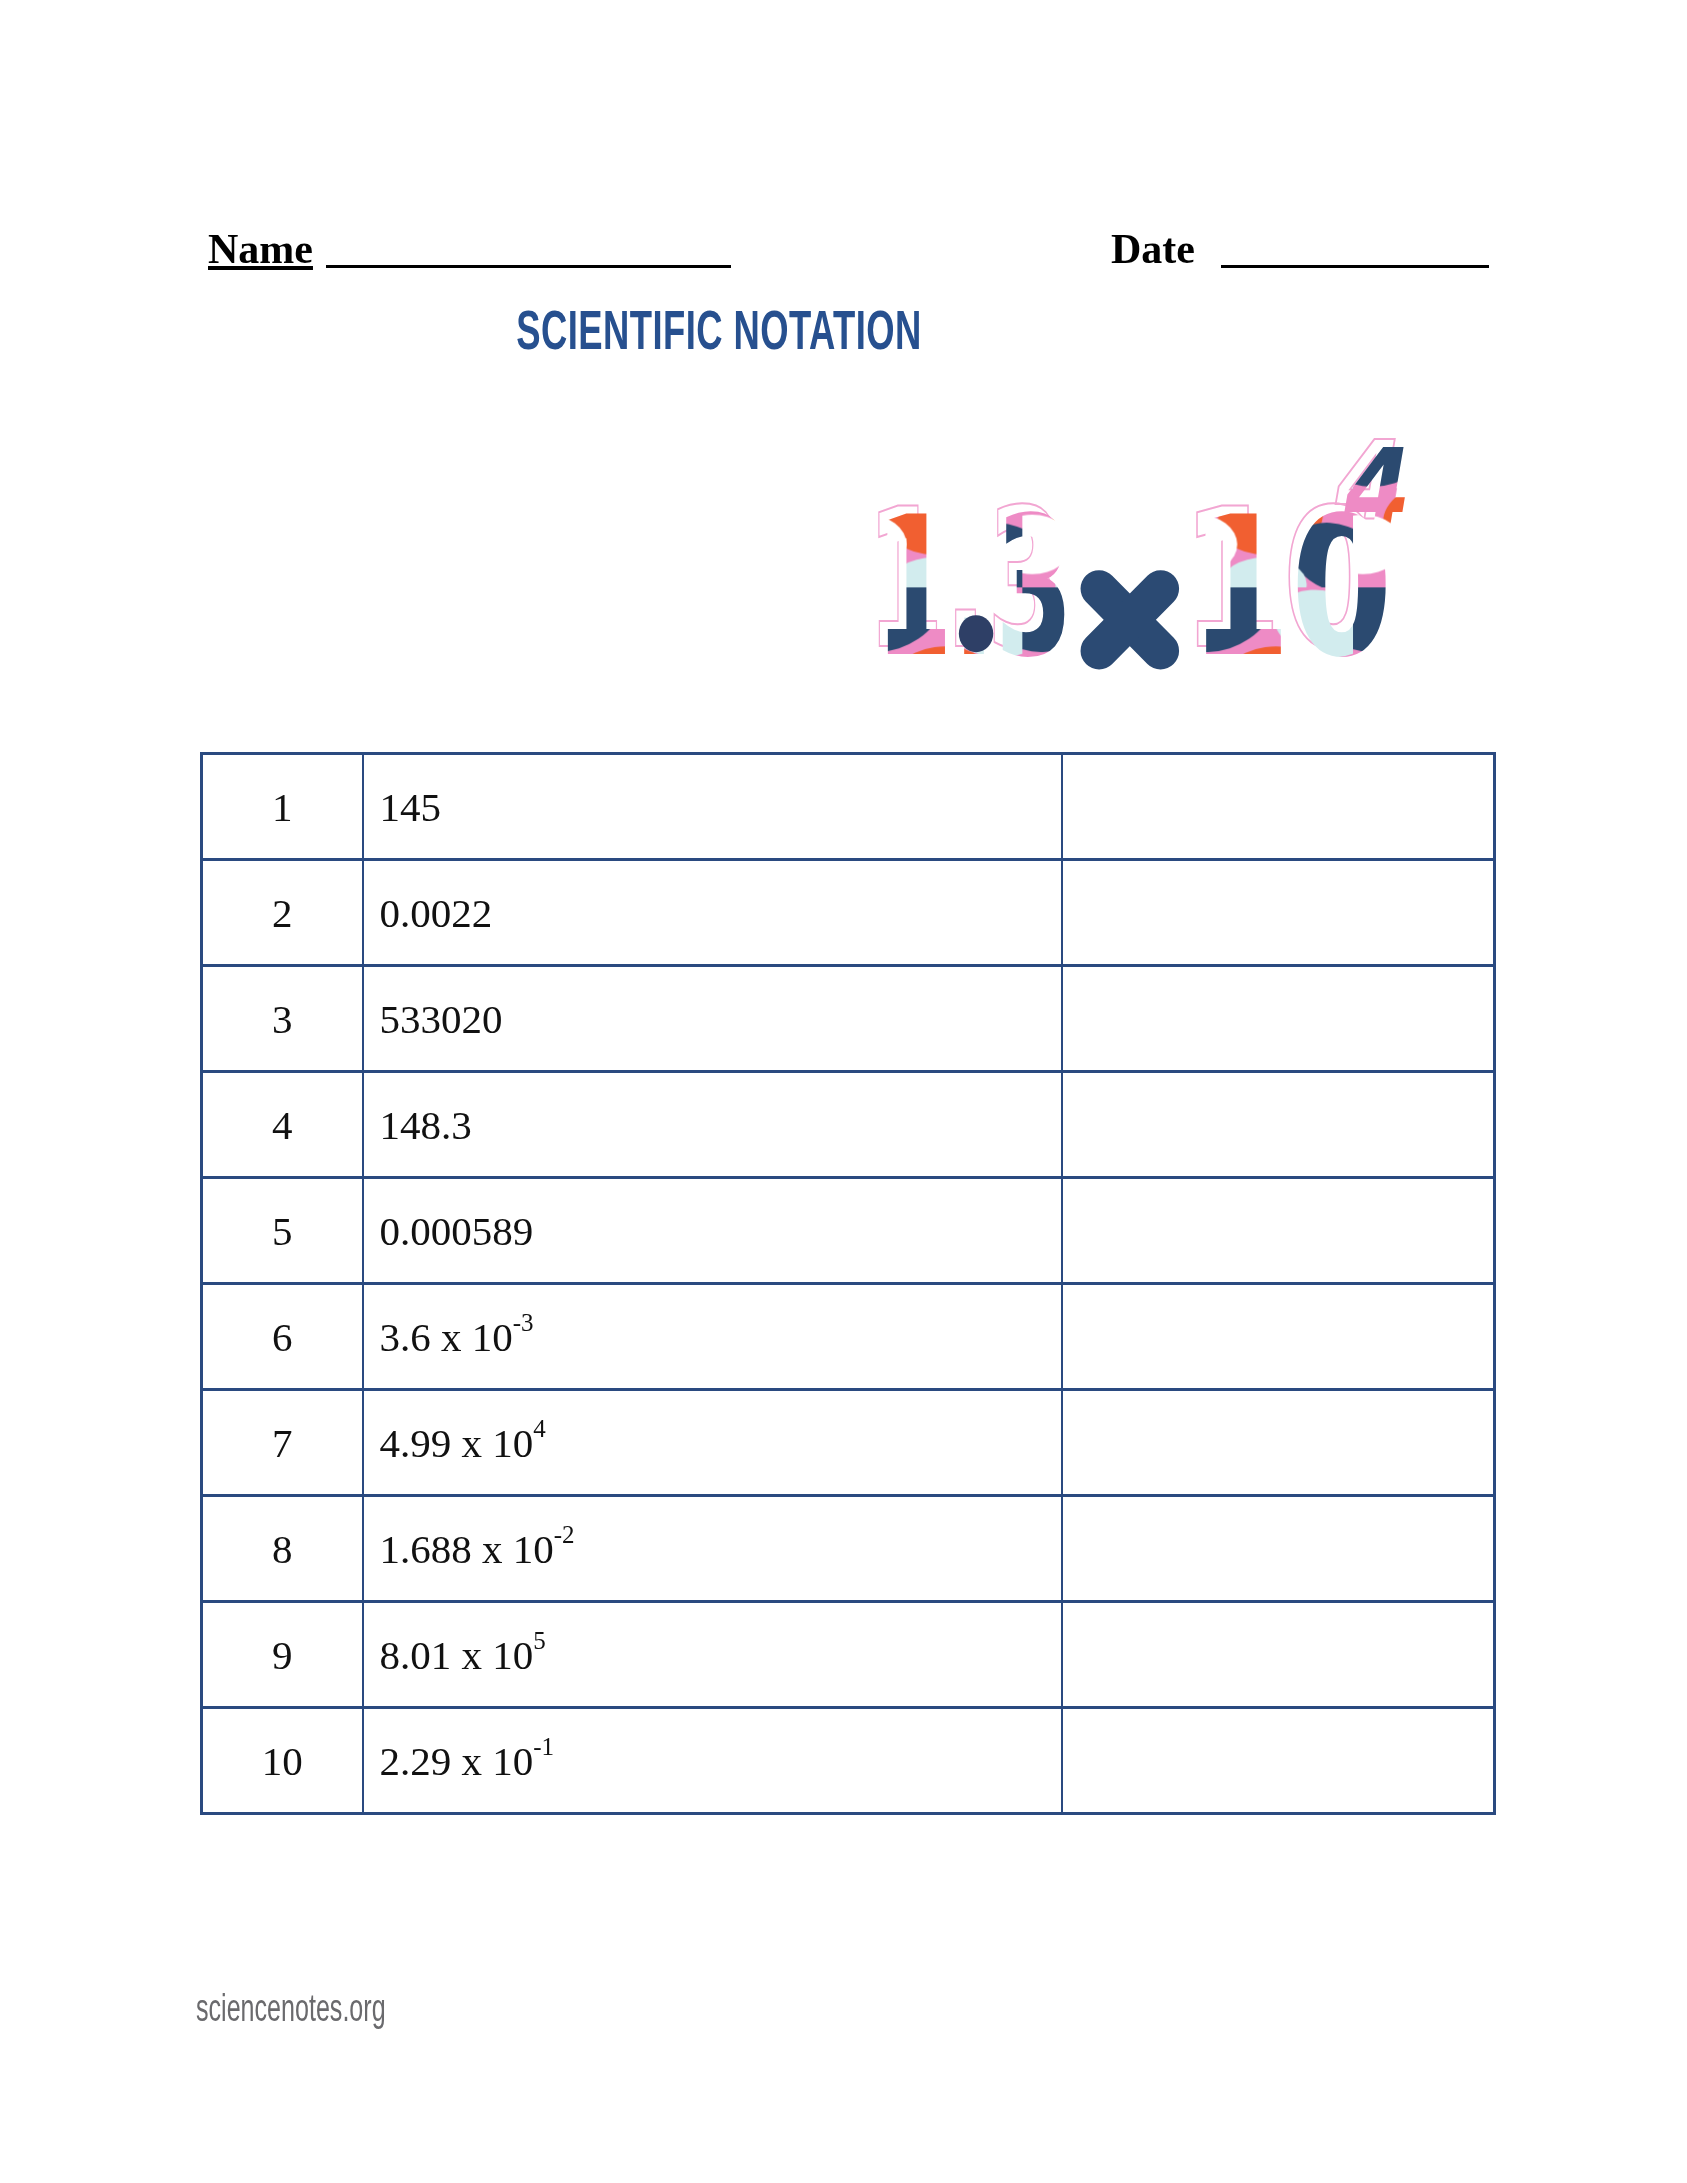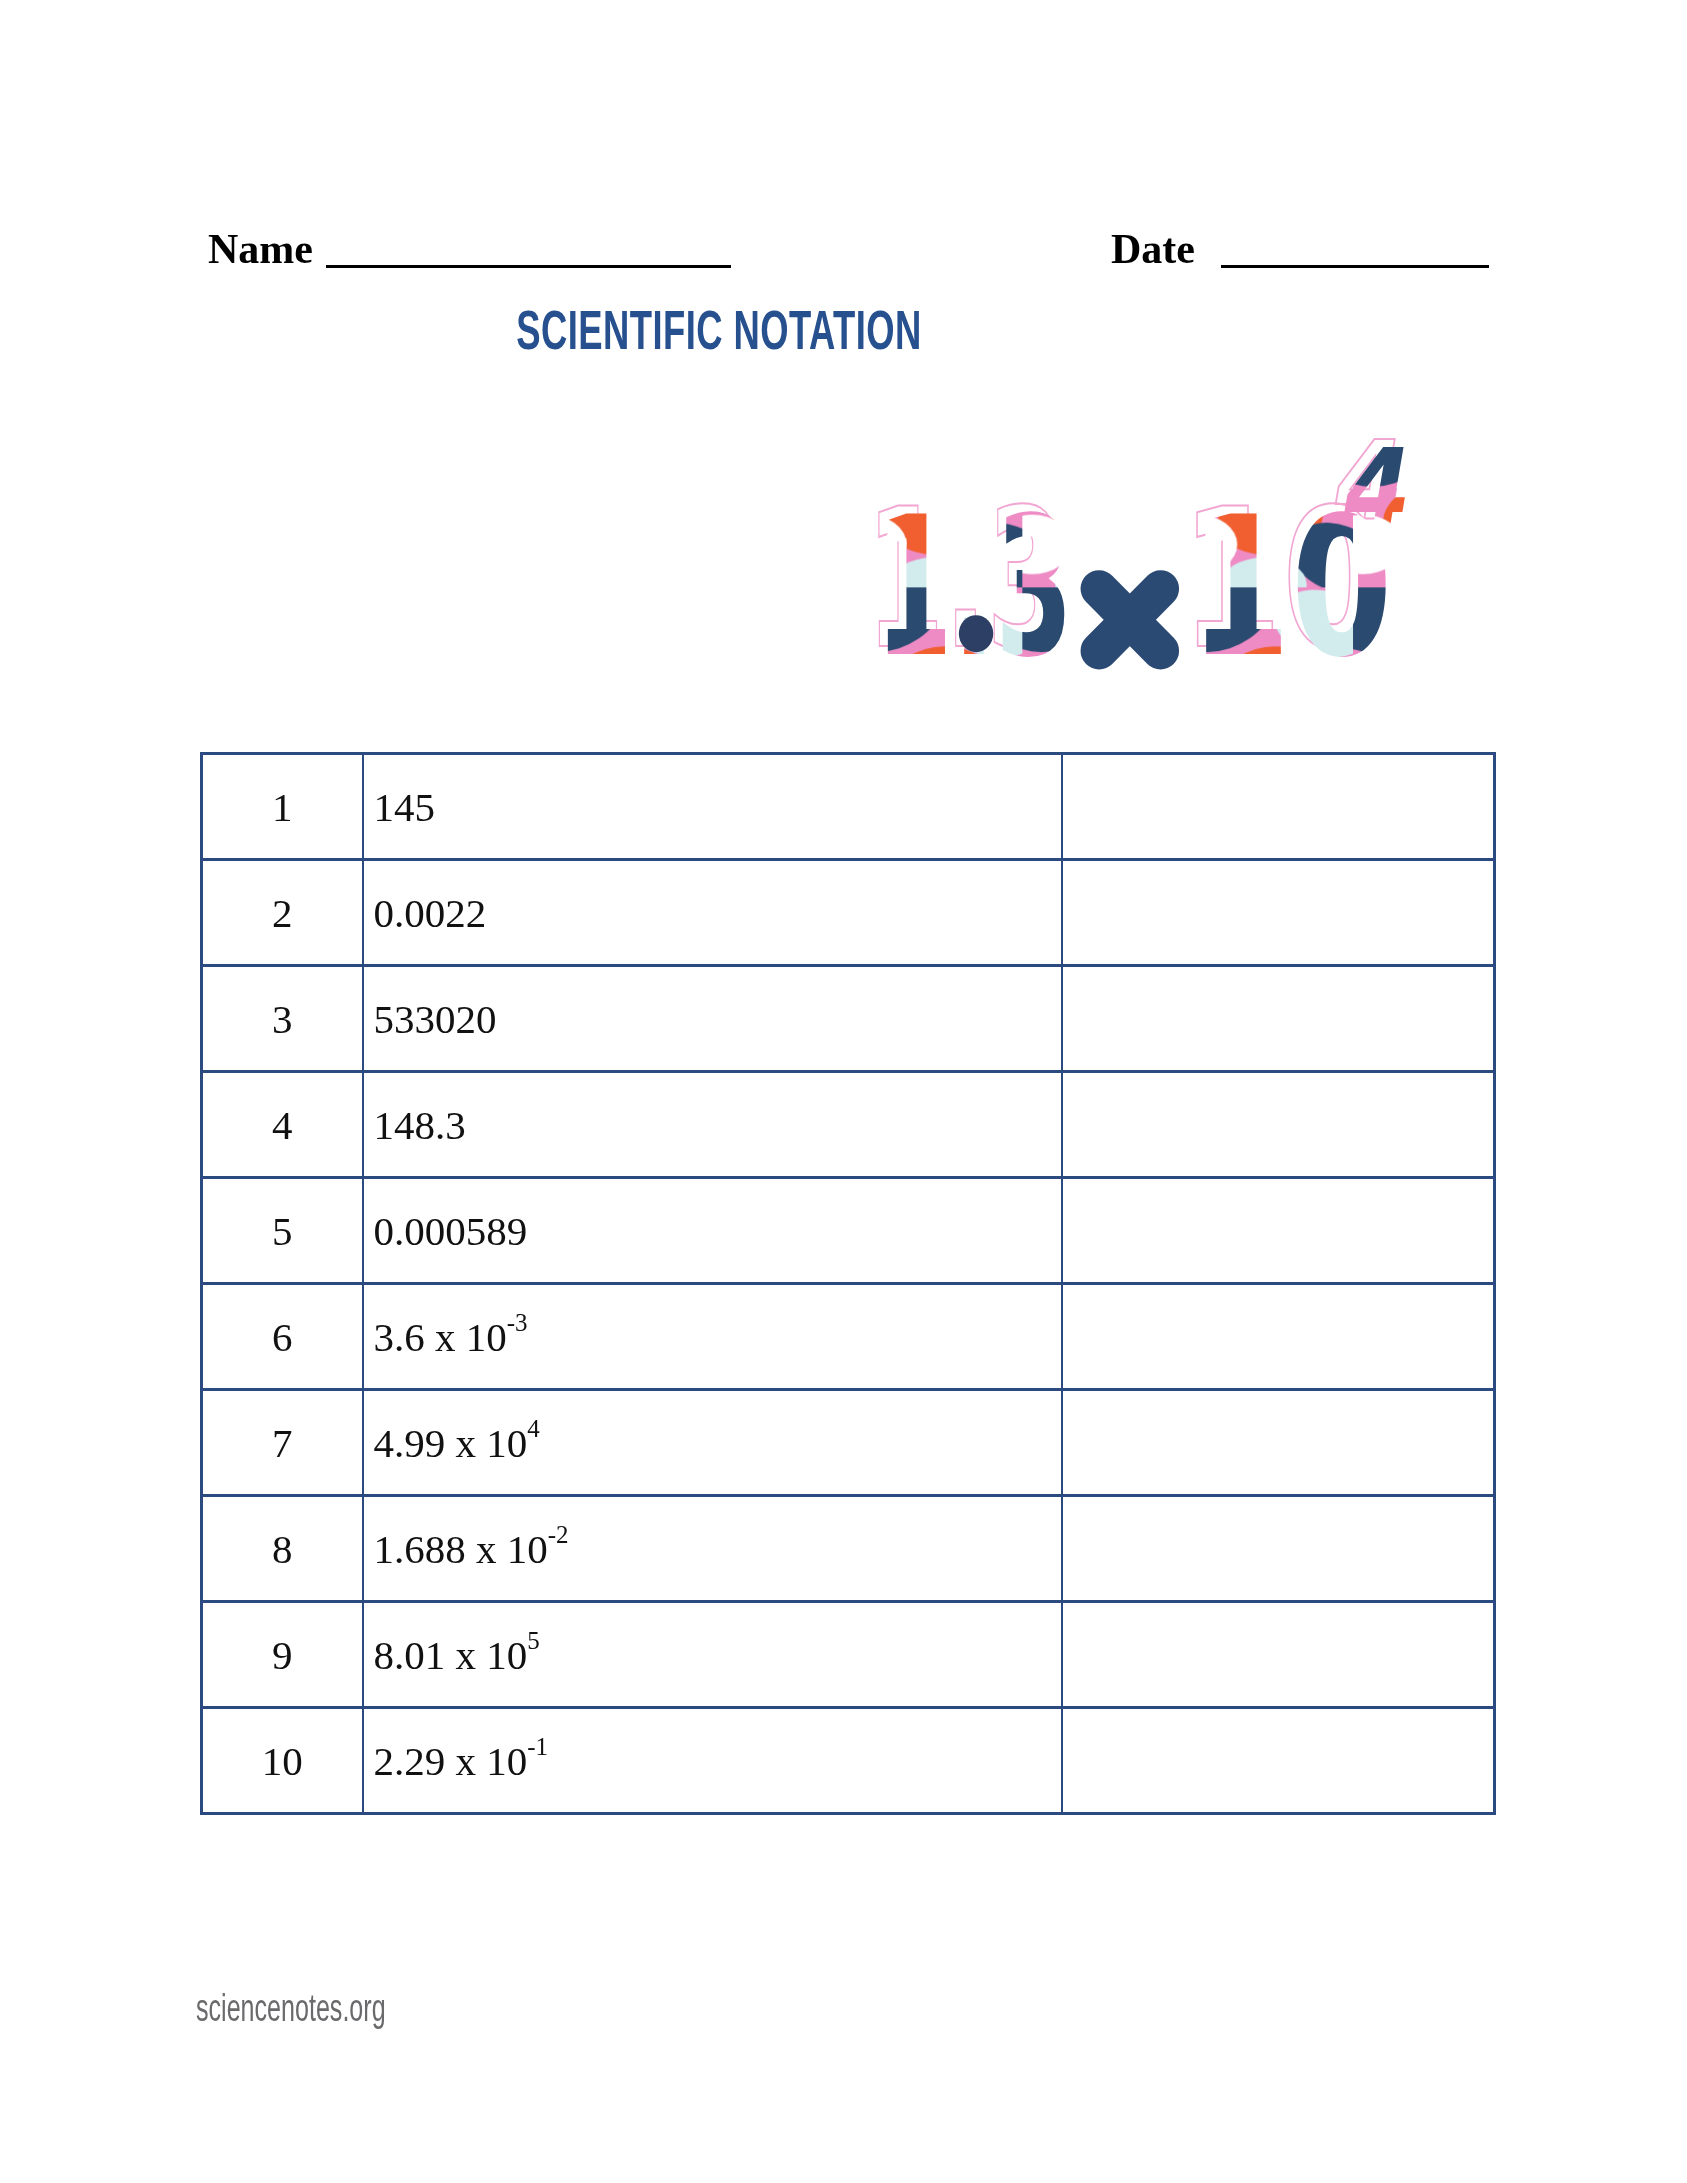--- a/index.html
+++ b/index.html
@@ -1,21 +1,21 @@
 <!DOCTYPE html>
 <html style="font-size:10.6px"><head>
 <meta charset="utf-8">
 <style>
   html,body{margin:0;padding:0;background:#ffffff;}
   body{width:1687px;height:2183px;position:relative;overflow:hidden;
        font-family:"Liberation Serif","DejaVu Serif",serif;color:#000;}
 
   
   .field-label{position:absolute;font:700 42px "Liberation Serif","DejaVu Serif",serif;color:#000;top:225px;}
-  #name-label{left:208px;}
+  #name-label{left:208px;text-decoration:underline;}
   #date-label{left:1111px;}
   .rule{position:absolute;top:265px;height:0;border-top:3.3px solid #000;}
   #name-rule{left:326px;width:405px;}
   #date-rule{left:1221px;width:268px;}
 
   
   .title-wrap{position:absolute;left:0;top:299px;width:1438px;text-align:center;}
   .title-inner{display:inline-block;font:700 56px/1.1 "Liberation Sans","DejaVu Sans",sans-serif;
                color:#27508f;transform:scaleX(0.65);transform-origin:50% 50%;letter-spacing:0.7px;white-space:nowrap;}
 
@@ -27,21 +27,21 @@
   .graphic{position:absolute;left:857px;top:422px;width:582px;height:258px;}
 
   
   .ws-table{position:absolute;left:200px;top:752px;border-collapse:collapse;table-layout:fixed;
             border:3.3px solid #2a4a80;}
   .ws-table td{border:2px solid #2a4a80;border-top-width:3.3px;border-bottom-width:3.3px;
                font:400 41px "Liberation Serif","DejaVu Serif",serif;color:#111;
                vertical-align:middle;overflow:hidden;}
   .ws-table tr{height:106px;}
   td.cell-num{text-align:center;}
-  td.cell-value{text-align:left;padding-left:10px;}
+  td.cell-value{text-align:left;padding-left:16px;}
   td.cell-value sup{font-size:25px;line-height:0;vertical-align:20px;}
 
   
   .footer{position:absolute;left:196px;top:1988px;}
   .footer span{display:inline-block;font:400 38px/1.1 "Liberation Sans","DejaVu Sans",sans-serif;
                color:#6a6a6d;transform:scaleX(0.66);transform-origin:0 50%;white-space:nowrap;}
 </style>
 </head>
 <body>
 

